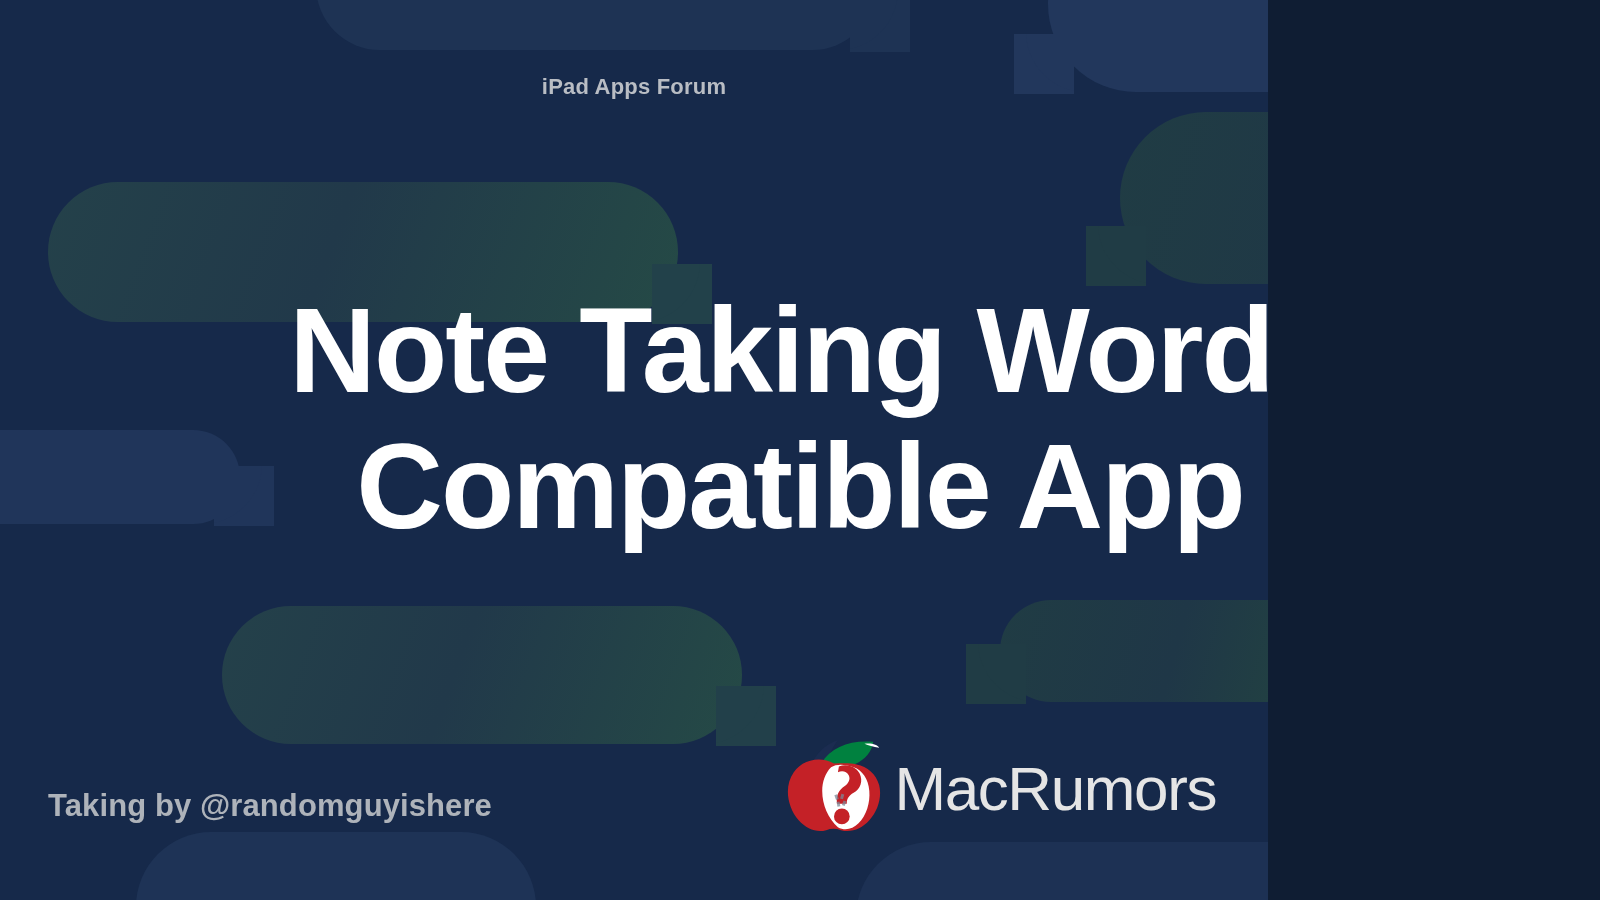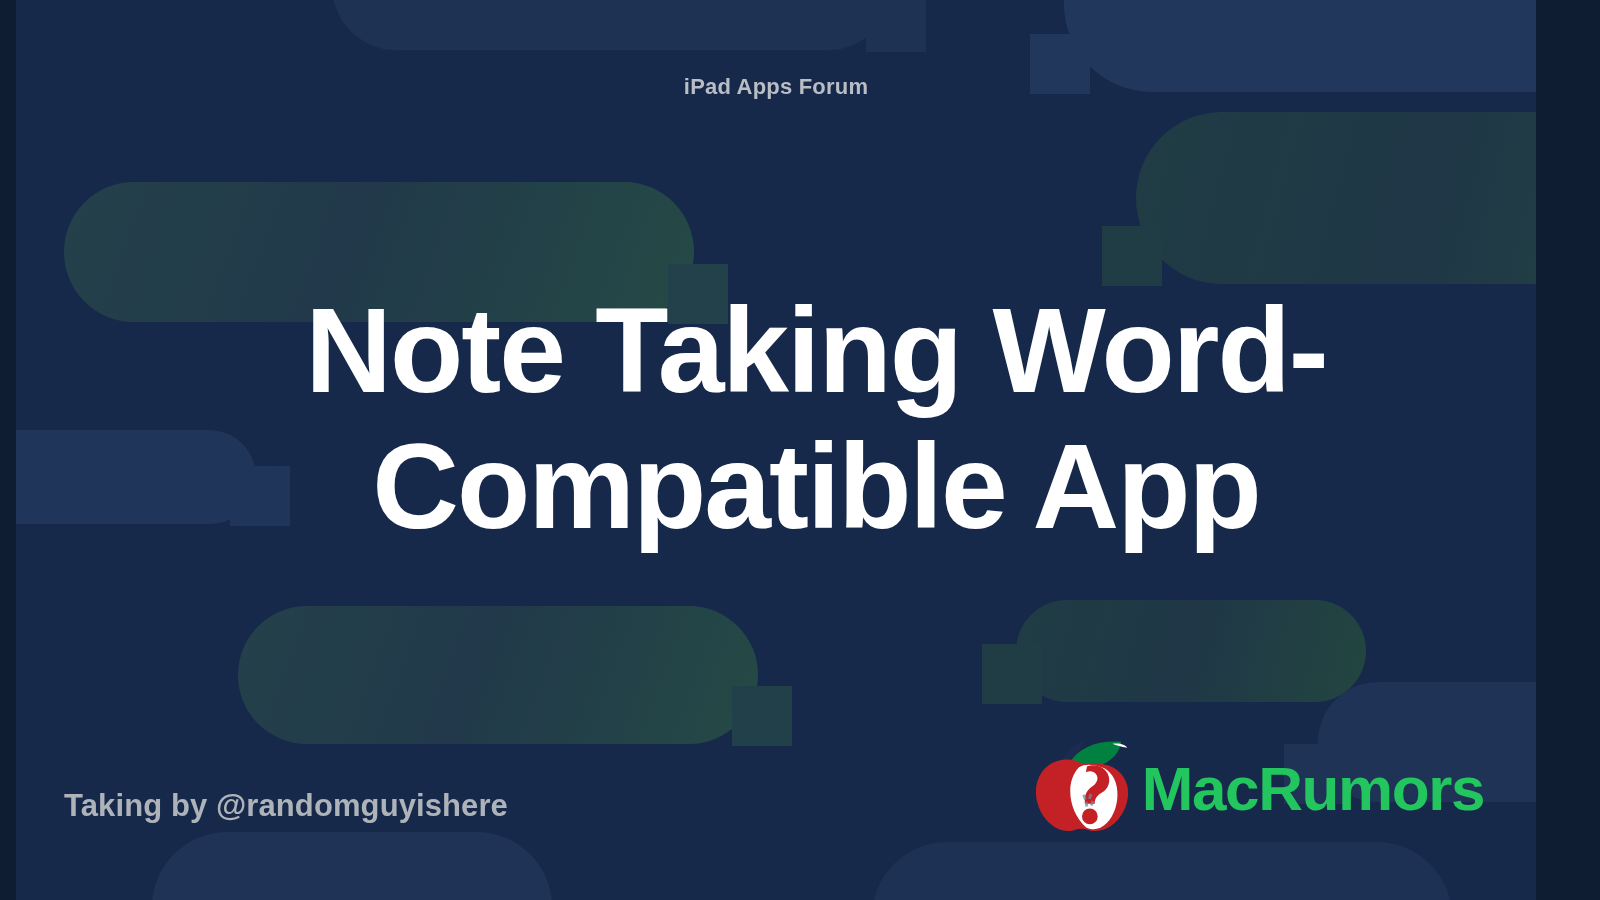--- a/index.html
+++ b/index.html
@@ -2,26 +2,25 @@
 <html><head>
 <meta charset="utf-8">
 <style>
   html, body {
     margin: 0;
     padding: 0;
     background: #0f1d33;
   }
   #card {
     position: relative;
-    width: 1520px;
+    width: 1268px;
     height: 900px;
     overflow: hidden;
     background: #16294a;
     font-family: "Liberation Sans", sans-serif;
-    margin-left: 16px;
     -webkit-font-smoothing: antialiased;
   }
 
   
   .bg-layer {
     position: absolute;
     inset: 0;
     overflow: hidden;
     pointer-events: none;
   }
@@ -114,23 +113,23 @@
     gap: 6px;
   }
   .brand-mark {
     width: 108px;
     height: 104px;
     display: block;
     flex: none;
   }
   .brand-word {
     font-size: 62px;
-    font-weight: 700;
+    font-weight: 400;
     letter-spacing: -1.4px;
-    color: #22c55e;
+    color: #e5e5e5;
     line-height: 1;
     position: relative;
     top: 3px;
   }
 </style>
 </head>
 <body>
 
 <div id="card">
 

